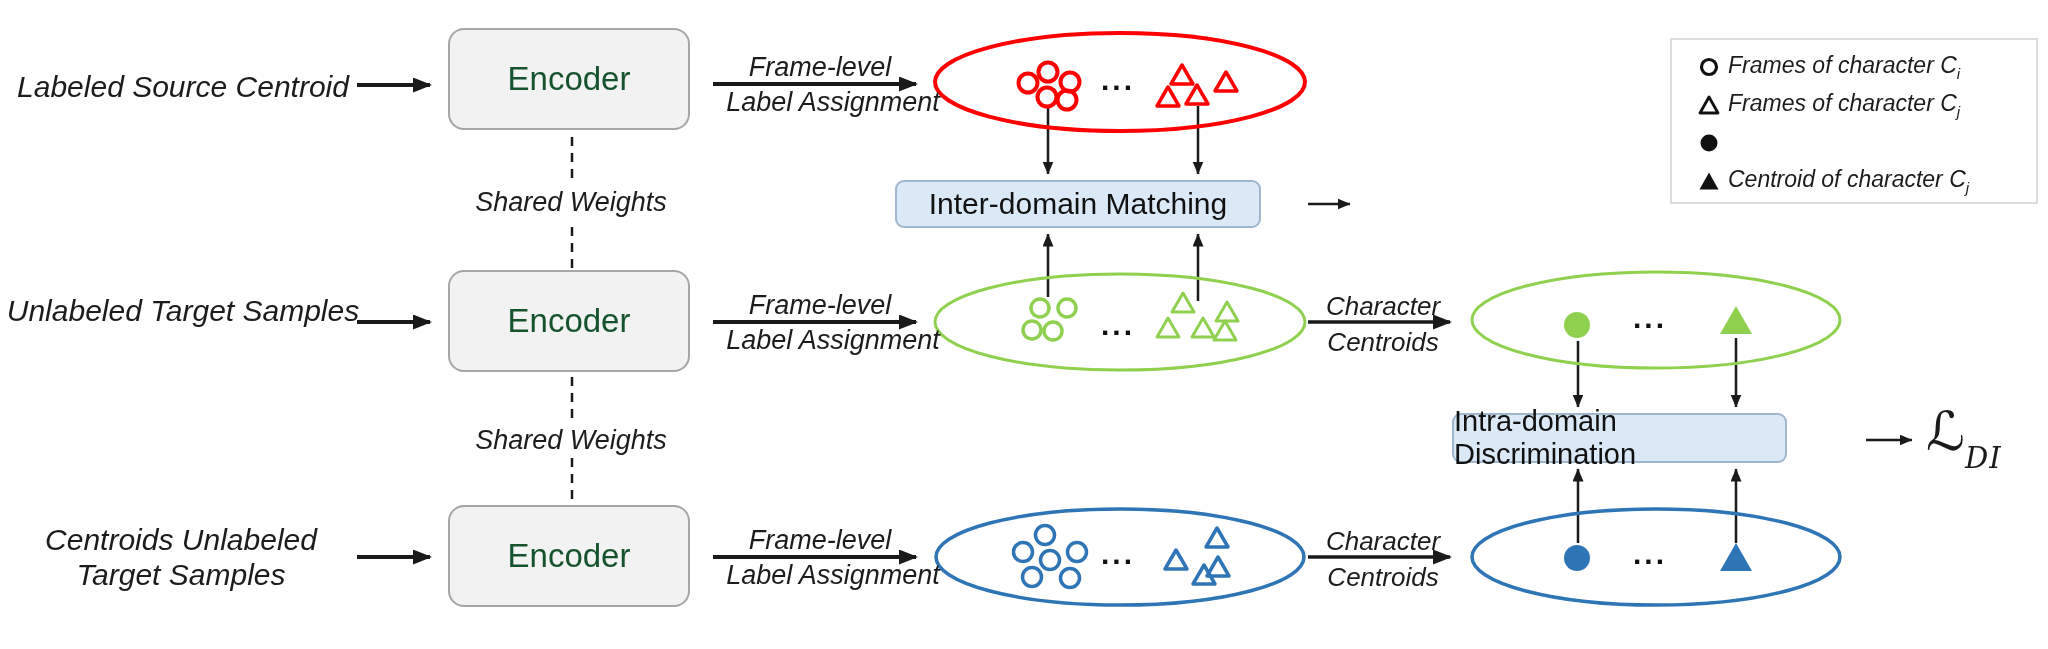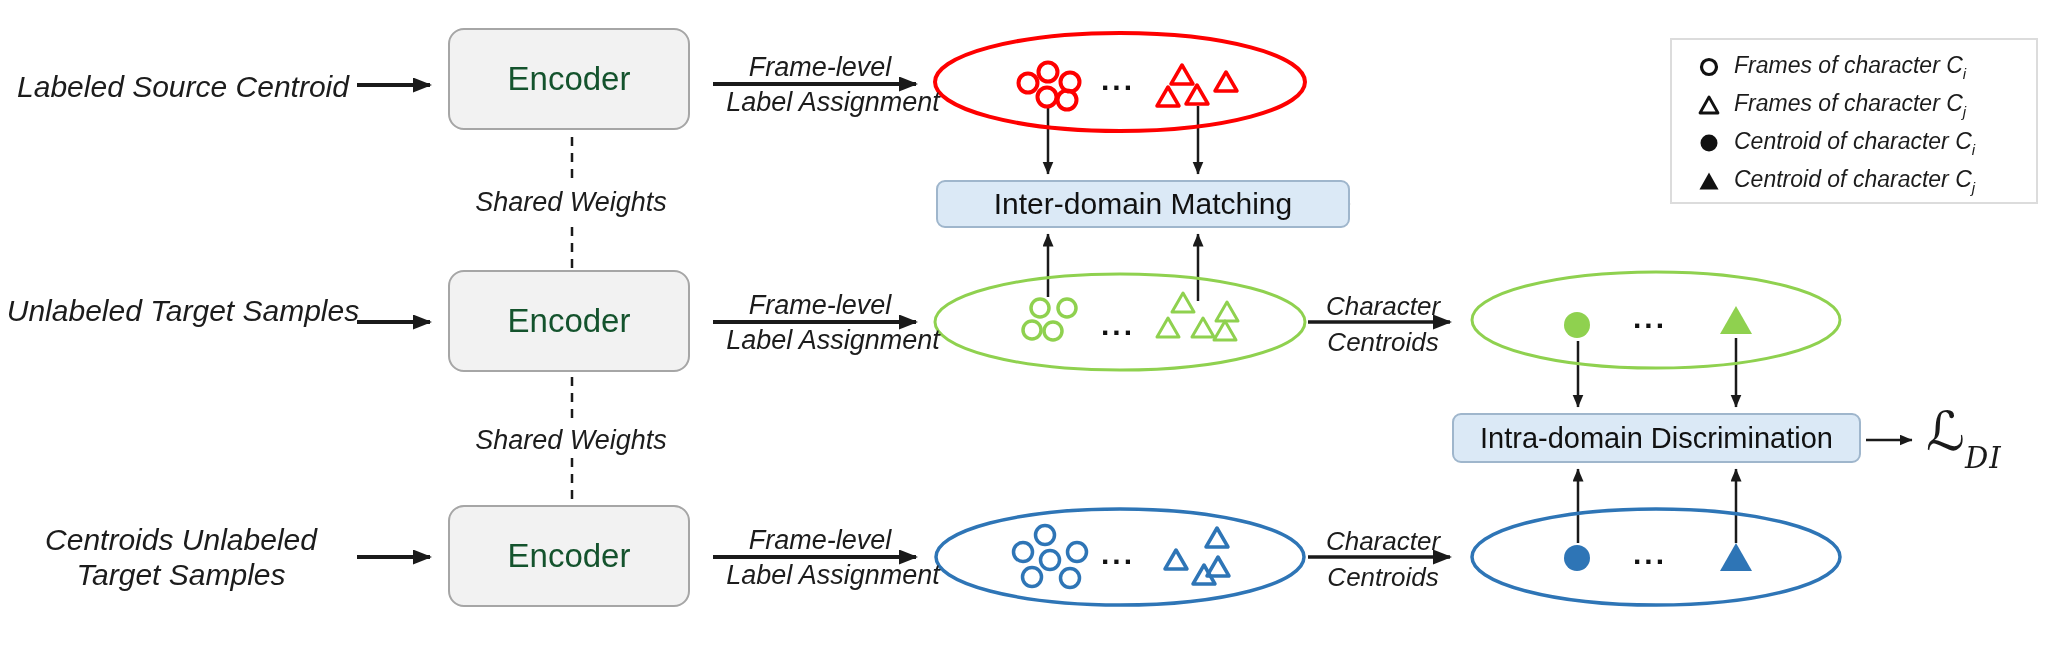--- a/index.html
+++ b/index.html
@@ -35,21 +35,21 @@
   .loss{position:absolute;line-height:52px;white-space:nowrap;}
   .loss .scr{font-family:"DejaVu Sans",sans-serif;font-size:54px;font-style:italic;}
   .loss .sub{
     font-family:"DejaVu Serif",serif;font-style:italic;font-size:29px;
     vertical-align:-18px;letter-spacing:1px;
   }
   .legend{
     position:absolute;left:1670px;top:38px;width:368px;height:166px;box-sizing:border-box;
     background:#ffffff;border:2px solid #dcdcdc;padding:8px 0 0 26px;
   }
-  .legend-row{display:flex;align-items:center;height:38px;gap:6px;}
+  .legend-row{display:flex;align-items:center;height:38px;}
   .legend-sym{width:30px;display:flex;align-items:center;justify-content:flex-start;}
   .legend-text{font-style:italic;font-size:23px;color:#1c1c1c;}
   .legend-text sub{font-size:15px;}
 </style>
 </head>
 <body>
 
 <div id="canvas">
 
   <svg id="shapes" width="2048" height="649" viewBox="0 0 2048 649">
@@ -171,22 +171,22 @@
   <div class="lbl cc-label" style="left:1383px;top:342px;">Centroids</div>
   <div class="lbl cc-label" style="left:1383px;top:541px;">Character</div>
   <div class="lbl cc-label" style="left:1383px;top:577px;">Centroids</div>
 
   <div class="dots" style="left:1118px;top:80px;">...</div>
   <div class="dots" style="left:1118px;top:325px;">...</div>
   <div class="dots" style="left:1118px;top:554px;">...</div>
   <div class="dots" style="left:1650px;top:318px;">...</div>
   <div class="dots" style="left:1650px;top:554px;">...</div>
 
-  <div class="procbox" style="left:936px;top:180px;width:414px;height:48px;text-align:right;">Inter-domain Matching</div>
-  <div class="procbox" style="left:1452px;top:413px;width:409px;height:50px;font-size:29px;">Intra-domain Discrimination</div>
+  <div class="procbox" style="left:895px;top:180px;width:366px;height:48px;text-align:right;">Inter-domain Matching</div>
+  <div class="procbox" style="left:1452px;top:413px;width:335px;height:50px;font-size:29px;">Intra-domain Discrimination</div>
 
   <div class="loss" style="left:1926px;top:406px;">
     <span class="scr">ℒ</span><span class="sub">DI</span>
   </div>
 
   <div class="legend">
     <div class="legend-row">
       <span class="legend-sym">
         <svg width="22" height="22" viewBox="0 0 22 22">
             <circle cx="11" cy="11" r="7.5" fill="none" stroke="#111" stroke-width="3.2"></circle>
@@ -201,21 +201,20 @@
           </svg>
       </span>
       <span class="legend-text"><span>Frames of character C</span><sub>j</sub></span>
     </div>
     <div class="legend-row">
       <span class="legend-sym">
         <svg width="22" height="22" viewBox="0 0 22 22">
             <circle cx="11" cy="11" r="8.5" fill="#111"></circle>
           </svg>
       </span>
-      <span class="legend-text"><span>Centroid of character C</span><sub>i</sub></span>
     </div>
     <div class="legend-row">
       <span class="legend-sym">
         <svg width="22" height="22" viewBox="0 0 22 22">
             <path d="M11,2.5 L20.5,19.5 L1.5,19.5 Z" fill="#111"></path>
           </svg>
       </span>
       <span class="legend-text"><span>Centroid of character C</span><sub>j</sub></span>
     </div>
   </div>

